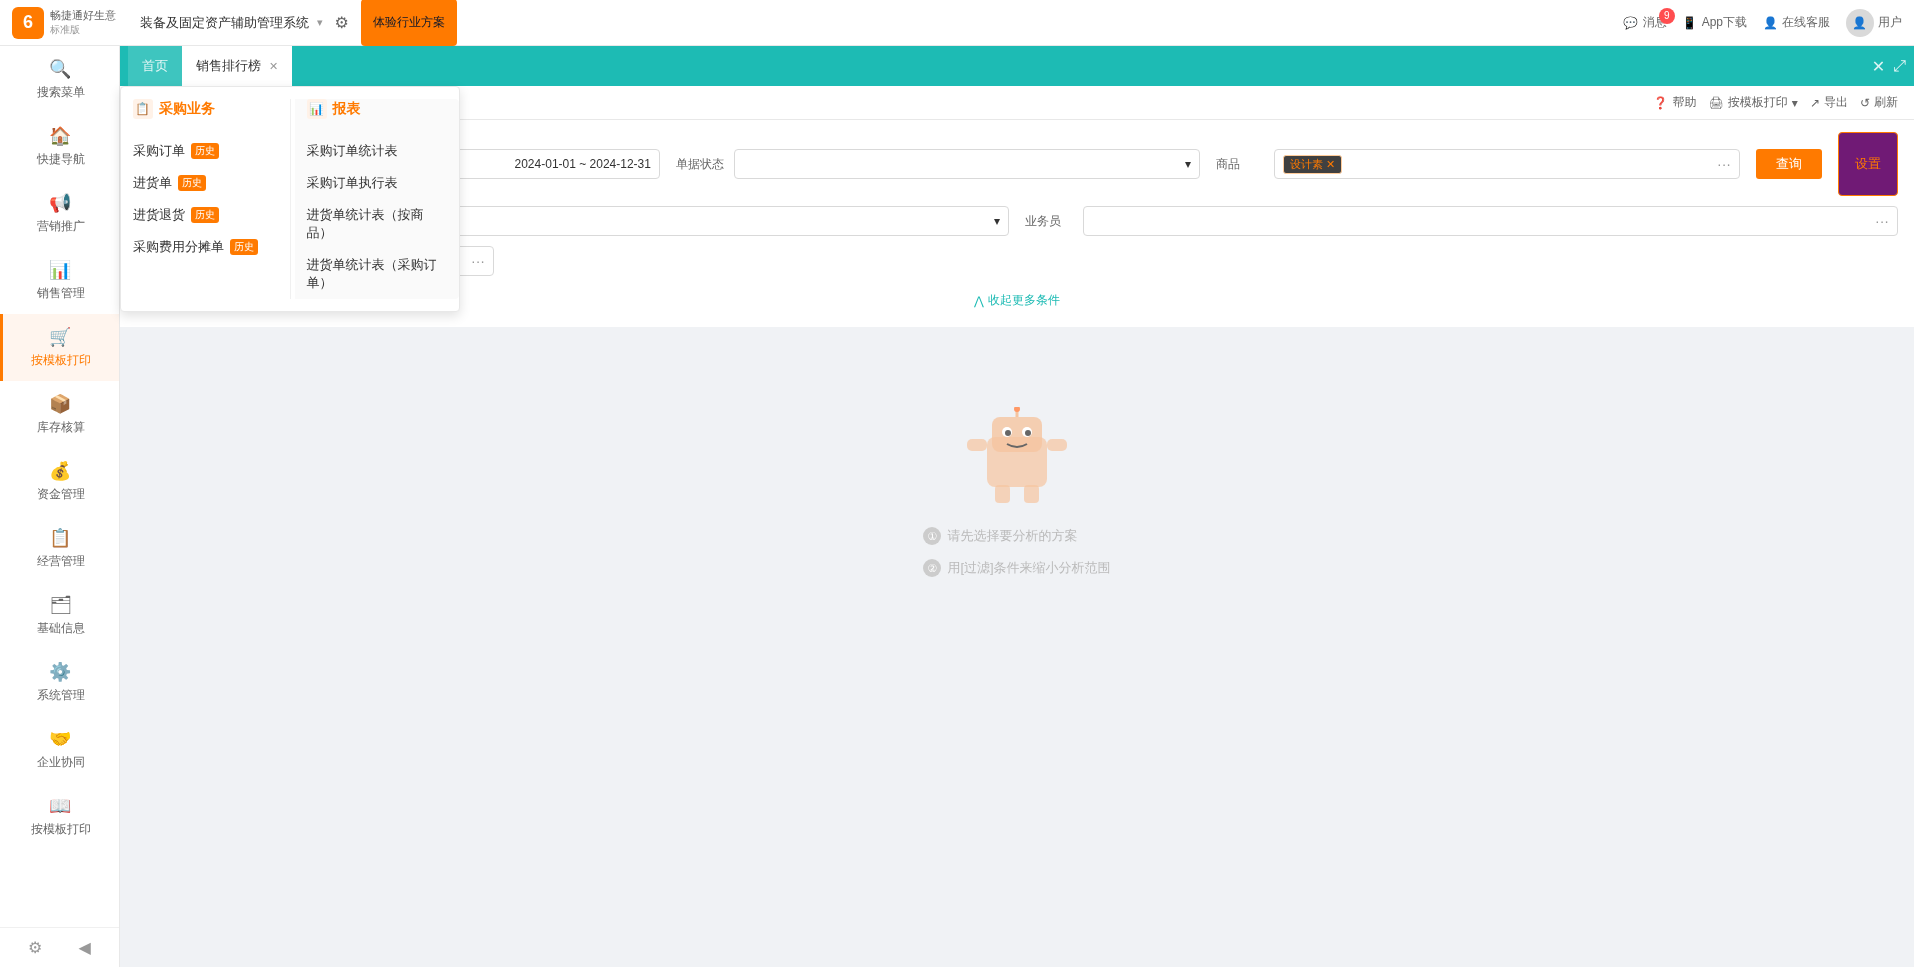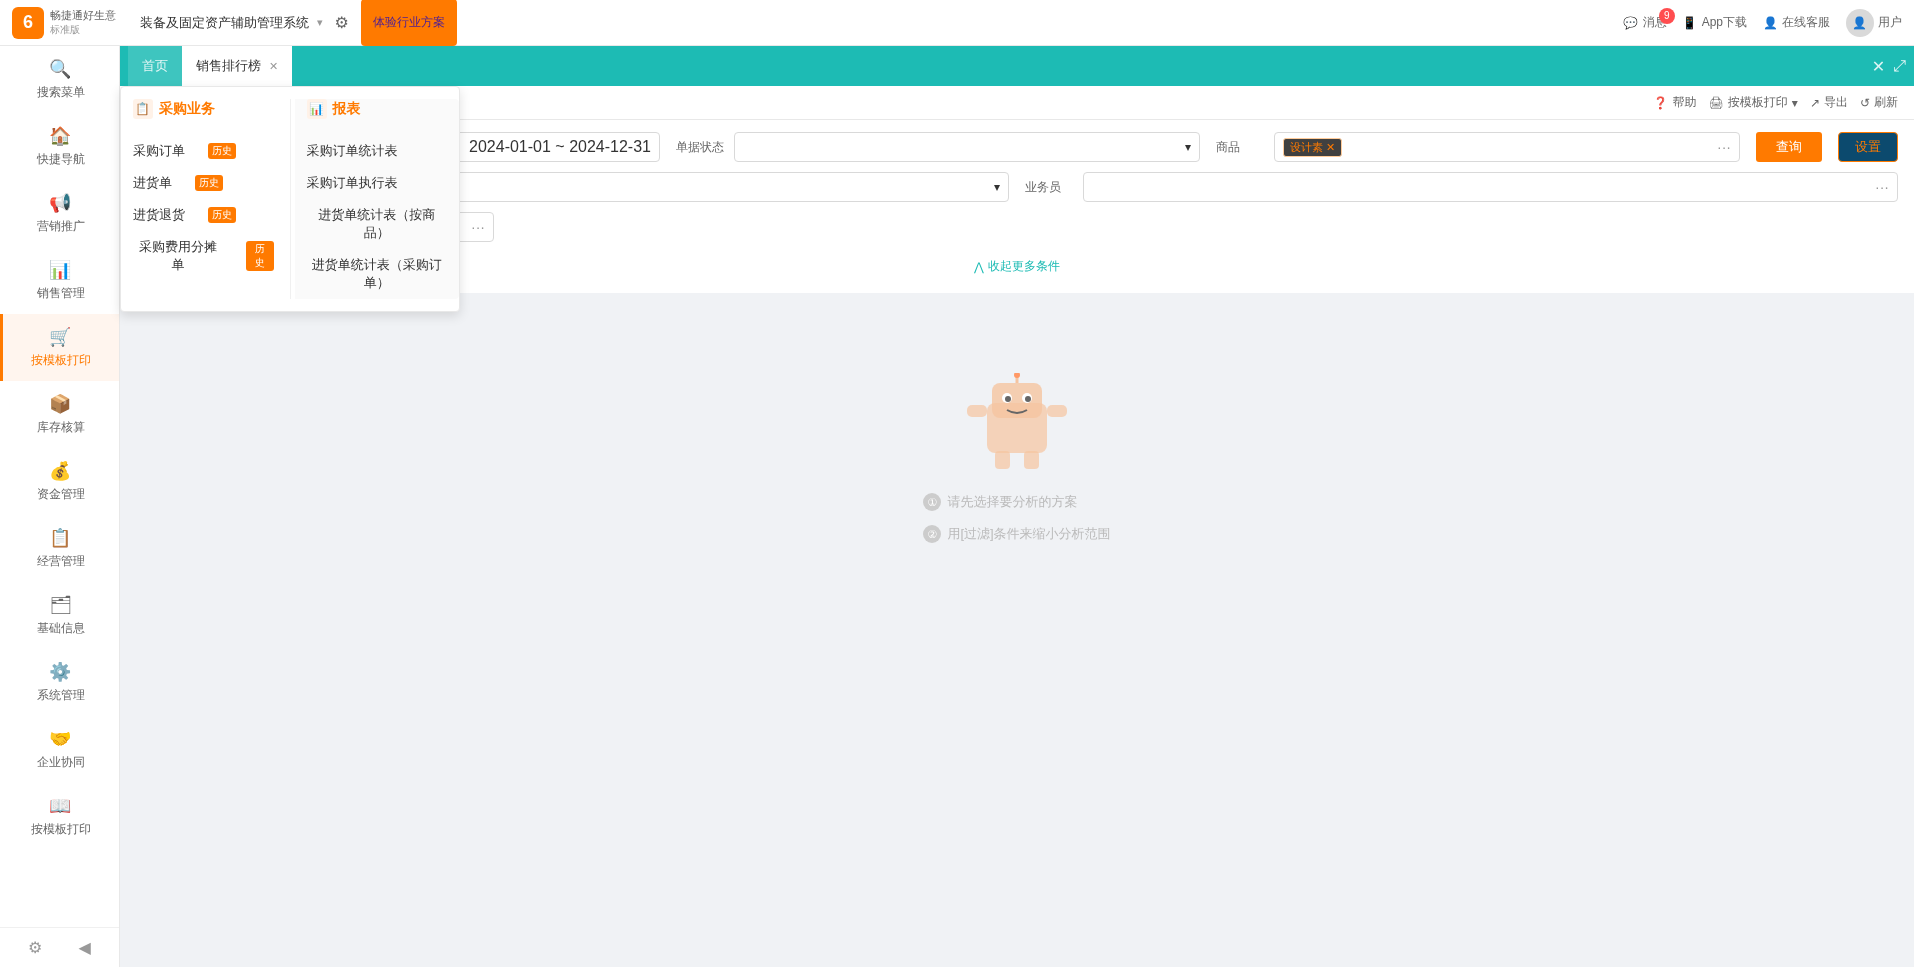--- a/index.html
+++ b/index.html
@@ -41,21 +41,21 @@
       font-size: 13px;
       color: #333;
       margin-left: 8px;
     }
     .title-arrow { color: #999; font-size: 11px; cursor: pointer; }
     .gear-btn {
       background: none; border: none; cursor: pointer;
       color: #666; font-size: 16px; padding: 4px;
     }
     .industry-btn {
-      background: #ff7a00; color: #4c1d95; border: none;
+      background: #ff7a00; color: #0f172a; border: none;
       padding: 15px 12px; border-radius: 4px; cursor: pointer;
       font-size: 12px;
     }
 
     .header-right {
       display: flex; align-items: center; gap: 16px;
       font-size: 12px; color: #666;
     }
     .header-icon-item {
       display: flex; align-items: center; gap: 4px; cursor: pointer;
@@ -200,22 +200,22 @@
     }
     .filter-tag .remove { cursor: pointer; color: #ff7a00; }
     .filter-dots { color: #999; font-size: 14px; cursor: pointer; margin-left: 4px; }
 
     .query-btn {
       background: #ff7a00; color: #fff; border: none;
       padding: 6px 20px; border-radius: 3px; cursor: pointer;
       font-size: 13px;
     }
     .set-btn {
-      background: #0c4a6e; color: #ff7a00; border: 1px solid #ff7a00;
-      padding: 5px 16px; border-radius: 4px; cursor: pointer;
+      background: #701a75; color: #ff7a00; border: 1px solid #ff7a00;
+      padding: 22px 16px; border-radius: 4px; cursor: pointer;
       font-size: 13px;
     }
 
     .collapse-row {
       display: flex; align-items: center; justify-content: center;
       padding: 6px; color: #1dbbb4; font-size: 12px; cursor: pointer;
       gap: 4px;
     }
 
     
@@ -263,25 +263,24 @@
       padding-bottom: 6px;
     }
     .dropdown-col-icon {
       width: 20px; height: 20px;
       background: #fff2e8;
       border-radius: 3px;
       display: flex; align-items: center; justify-content: center;
       font-size: 12px;
     }
     .dropdown-item {
-      display: flex; align-items: center; gap: 23px;
+      display: flex; align-items: center; gap: 6px;
       padding: 7px 0;
       color: #333; font-size: 13px;
       cursor: pointer;
-      text-align: center;
     }
     .history-badge {
       background: #ff7a00; color: #fff;
       border-radius: 3px; font-size: 10px;
       padding: 1px 4px;
     }
     .dropdown-divider {
       width: 1px; background: #f0f0f0;
       margin: 0 4px;
     }
@@ -424,21 +423,21 @@
 
   <div class="filter-area">
     <div class="filter-row">
 
       <div class="filter-item">
         <span class="filter-label">日期</span>
         <div class="filter-input">
           <span style="color:#1dbbb4;font-size:11px;margin-right:4px;">近7天</span>
           <span style="color:#1dbbb4;font-size:11px;margin-right:4px;">更多</span>
           <span style="color:#1dbbb4;font-size:11px;margin-right:8px;">自定义</span>
-          <span style="font-size:16px;color:#333;">2024-01-01 ~ 2024-12-31</span>
+          <span style="font-size:12px;color:#333;">2024-01-01 ~ 2024-12-31</span>
         </div>
       </div>
 
       <div class="filter-item">
         <span class="filter-label">单据状态</span>
         <div class="filter-input">
           <span class="placeholder"></span>
           <span>▾</span>
         </div>
       </div>

